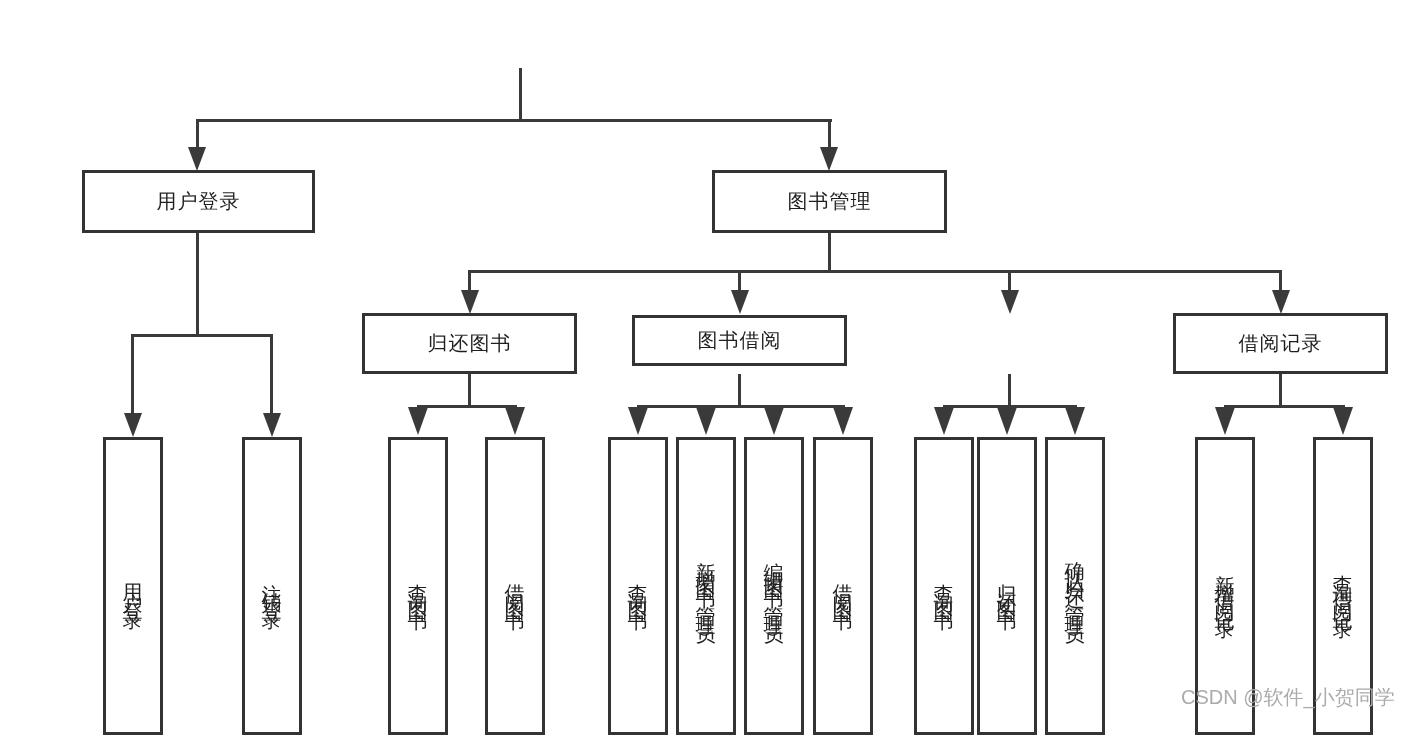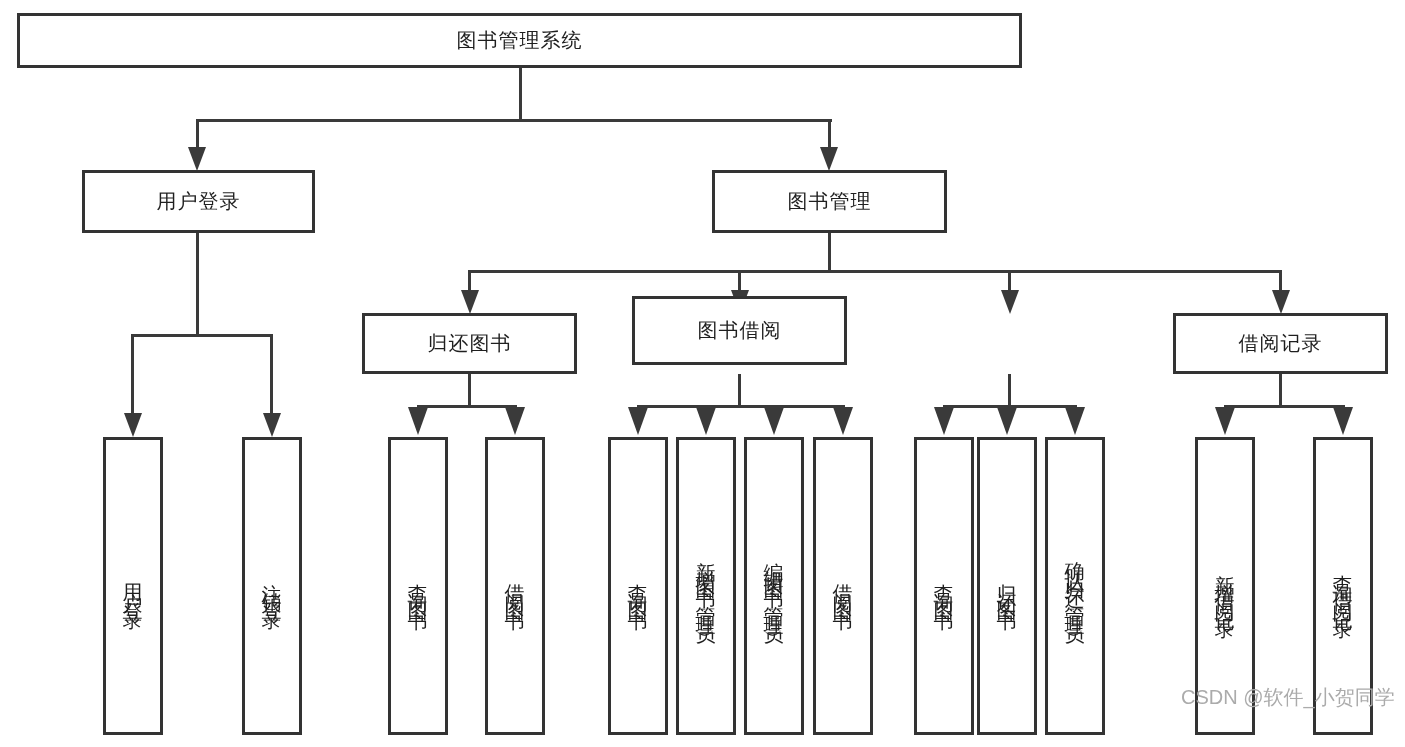--- a/index.html
+++ b/index.html
@@ -66,21 +66,20 @@
     color:var(--watermark);
     white-space:nowrap;
     z-index:3;
   }
 </style>
 </head>
 <body>
 
 <div class="canvas">
 
-  <div class="box h" style="left:17px;top:13px;width:1005px;height:55px">图书管理系统</div>
 
   <div class="vline" style="left:519px;top:68px;height:54px"></div>
   <div class="hline" style="left:196px;top:119px;width:636px"></div>
   <div class="vline" style="left:196px;top:119px;height:30px"></div>
   <div class="head" style="left:188px;top:147px"></div>
   <div class="vline" style="left:828px;top:119px;height:30px"></div>
   <div class="head" style="left:820px;top:147px"></div>
 
   <div class="box h" style="left:82px;top:170px;width:233px;height:63px">用户登录</div>
   <div class="box h" style="left:712px;top:170px;width:235px;height:63px">图书管理</div>
@@ -97,21 +96,21 @@
   <div class="vline" style="left:468px;top:270px;height:22px"></div>
   <div class="head" style="left:461px;top:290px"></div>
   <div class="vline" style="left:738px;top:270px;height:22px"></div>
   <div class="head" style="left:731px;top:290px"></div>
   <div class="vline" style="left:1008px;top:270px;height:22px"></div>
   <div class="head" style="left:1001px;top:290px"></div>
   <div class="vline" style="left:1279px;top:270px;height:22px"></div>
   <div class="head" style="left:1272px;top:290px"></div>
 
   <div class="box h" style="left:362px;top:313px;width:215px;height:61px">归还图书</div>
-  <div class="box h" style="left:632px;top:296px;width:215px;height:69px">图书借阅</div>
+  <div class="box h" style="left:632px;top:315px;width:215px;height:51px">图书借阅</div>
   <div class="box h" style="left:1173px;top:313px;width:215px;height:61px">借阅记录</div>
 
   <div class="vline" style="left:468px;top:374px;height:34px"></div>
   <div class="hline" style="left:417px;top:405px;width:100px"></div>
   <div class="head fat" style="left:408px;top:407px"></div>
   <div class="head fat" style="left:505px;top:407px"></div>
 
   <div class="vline" style="left:738px;top:374px;height:34px"></div>
   <div class="hline" style="left:637px;top:405px;width:208px"></div>
   <div class="head fat" style="left:628px;top:407px"></div>

